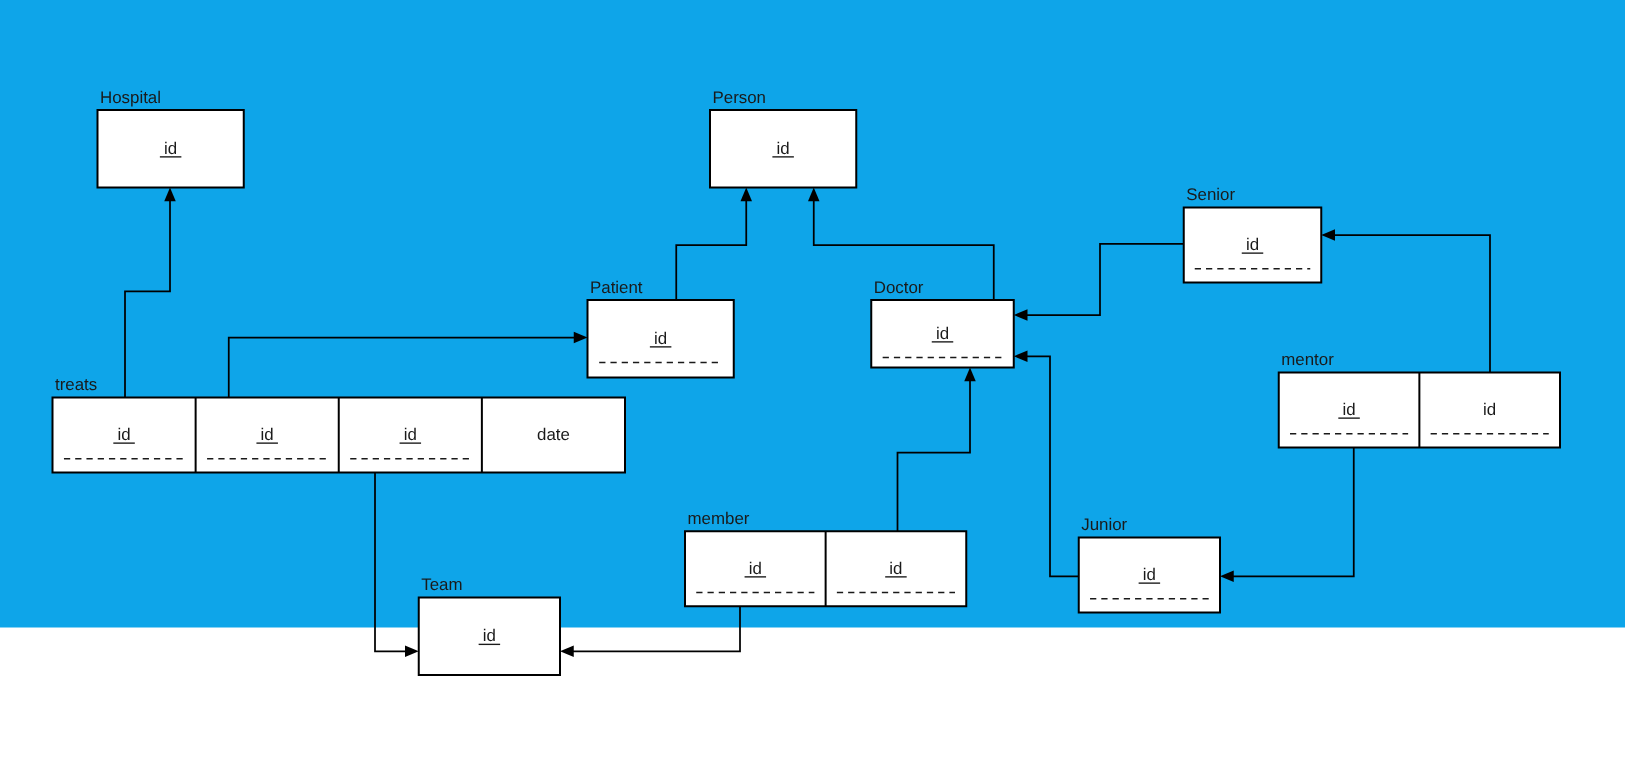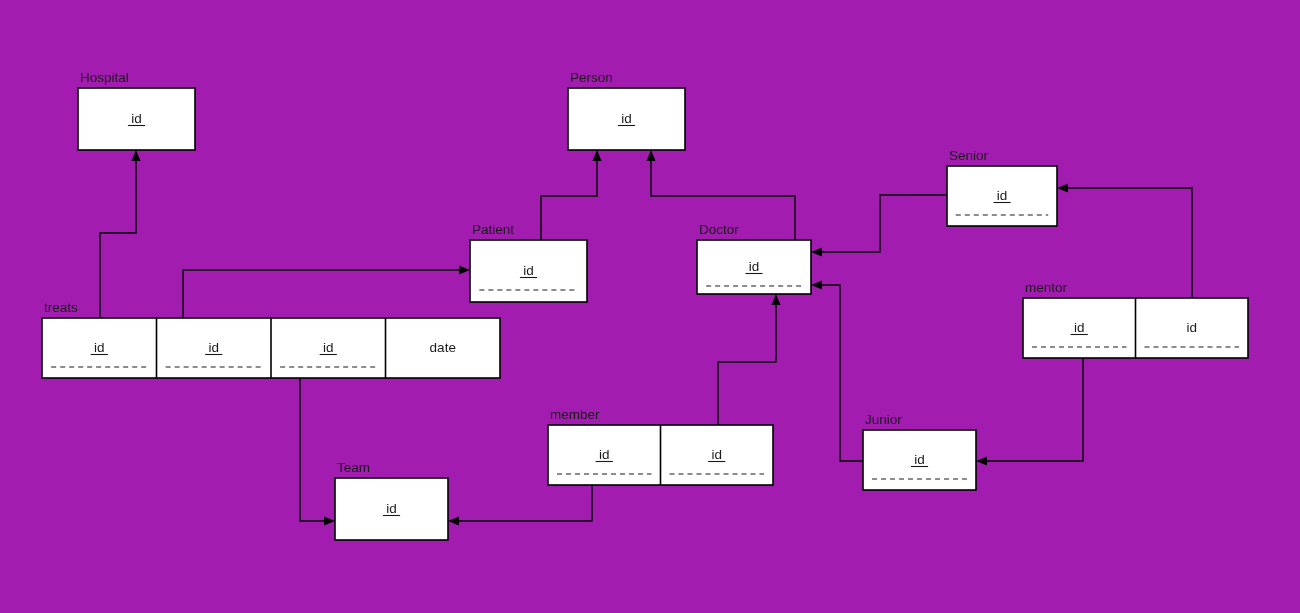--- a/index.html
+++ b/index.html
@@ -10,22 +10,22 @@
   }
   body {
     width: 1300px;
     height: 613px;
     font-family: "Liberation Sans", sans-serif;
     overflow: hidden;
   }
   #diagram-canvas {
     position: relative;
     width: 1300px;
-    height: 613px;
-    background: #a21caf;
+    height: 502px;
+    background: #0ea5e9;
   }
   svg.layer {
     position: absolute;
     top: 0;
     left: 0;
     width: 1300px;
     height: 613px;
     overflow: visible;
   }
   .entity-rect {

